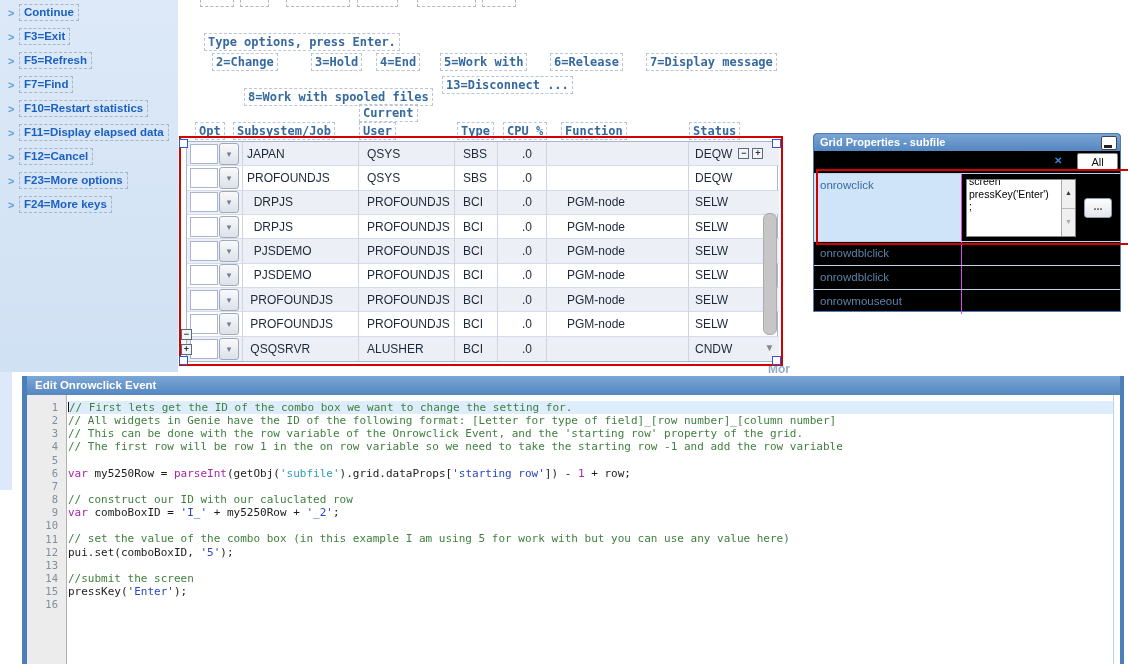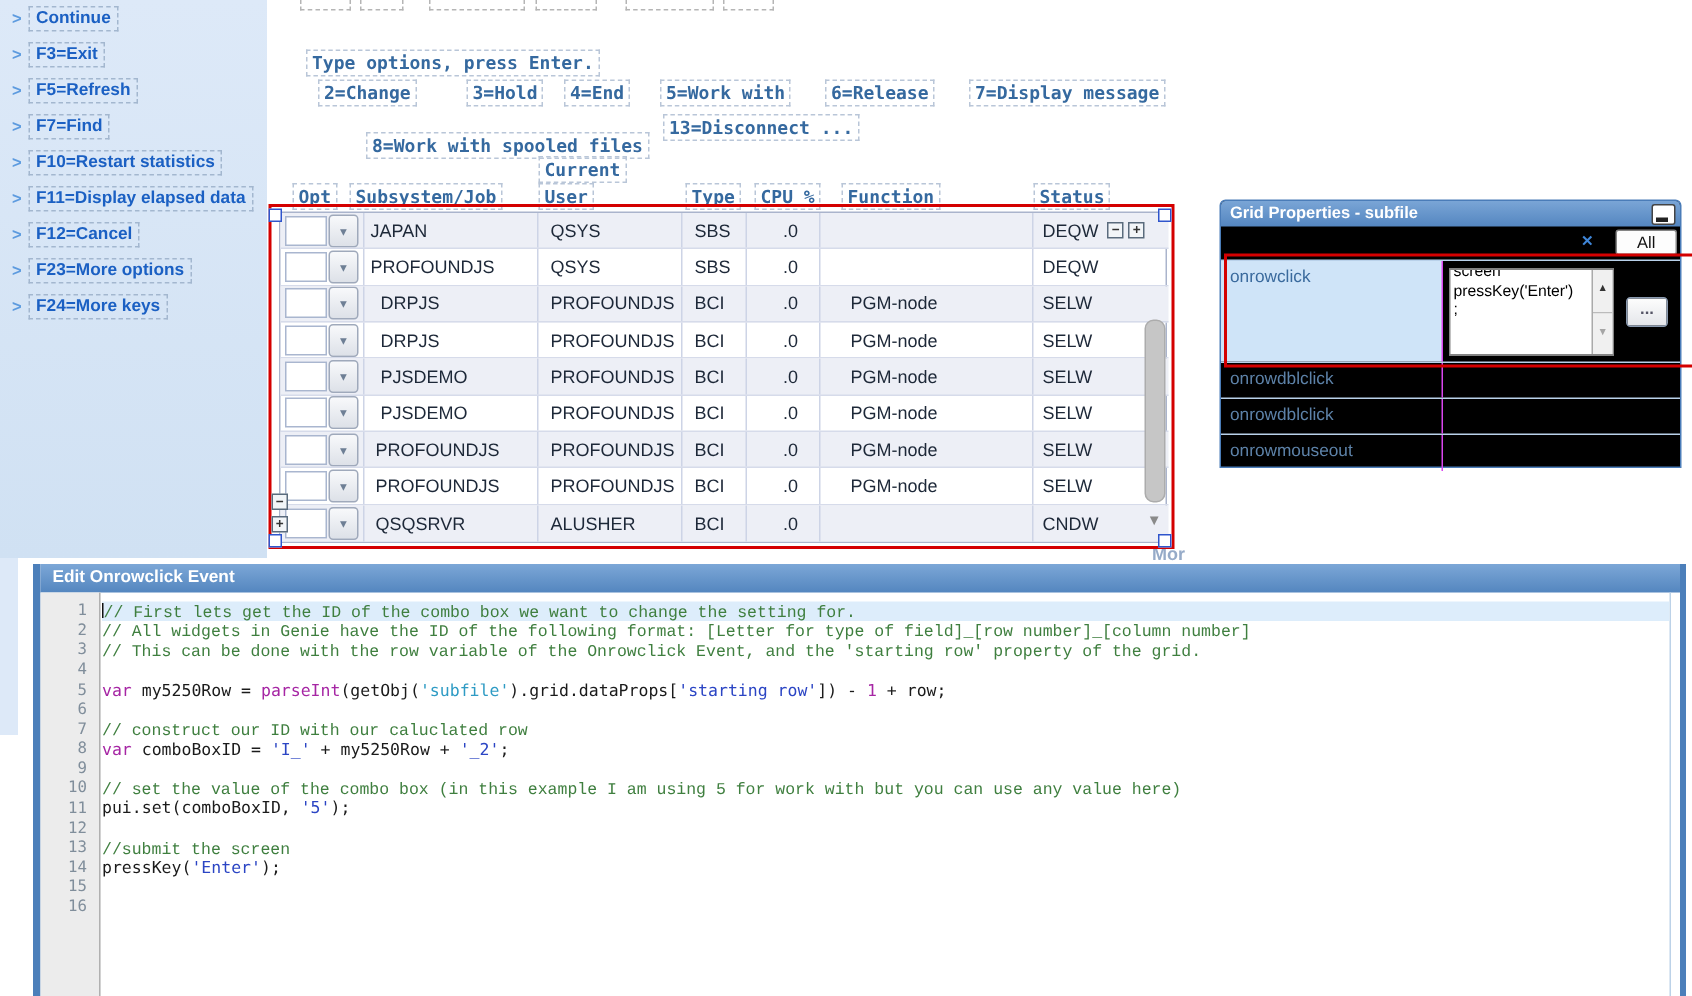--- a/index.html
+++ b/index.html
@@ -92,21 +92,21 @@
   .gutter{position:absolute;left:0;top:19px;bottom:0;width:40px;background:#ececec;
           border-right:1px solid #b0b0b0;padding-top:6px;box-sizing:border-box;}
   .lnum{font:10.5px "DejaVu Sans Mono",monospace;color:#808e9b;text-align:right;
         padding-right:8px;line-height:13.15px;}
   .code{position:absolute;left:41px;top:19px;bottom:0;width:1046px;padding-top:6px;
         border-right:1px solid #bcd2e8;box-sizing:border-box;overflow:hidden;}
   .cline{font:11px "DejaVu Sans Mono",monospace;color:#1b1b1b;line-height:13.15px;
          white-space:pre;height:13.15px;}
   .cline.hl{background:#ddedfb;}
   .caret{display:inline-block;width:1px;height:10px;background:#111;vertical-align:-1px;}
-  .tok-com{color:#3f7f3f;font-family:Liberation Mono, monospace;}
+  .tok-com{color:#3f7f3f;}
   .tok-kw{color:#a626a4;}
   .tok-num{color:#a626a4;}
   .tok-str{color:#2b45c4;}
   .tok-str2{color:#2e9bc4;}
 </style>
 </head>
 <body>
 
 <div class="stage">
 
@@ -337,20 +337,21 @@
         <div class="lnum">12</div>
         <div class="lnum">13</div>
         <div class="lnum">14</div>
         <div class="lnum">15</div>
         <div class="lnum">16</div>
       </div>
     <div class="code" id="code">
         <div class="cline hl"><span class="caret"></span><span class="tok-com">// First lets get the ID of the combo box we want to change the setting for.</span></div>
         <div class="cline"><span class="tok-com">// All widgets in Genie have the ID of the following format: [Letter for type of field]_[row number]_[column number]</span></div>
         <div class="cline"><span class="tok-com">// This can be done with the row variable of the Onrowclick Event, and the 'starting row' property of the grid.</span></div>
+        <div class="cline"><span class="tok-com">// The first row will be row 1 in the on row variable so we need to take the starting row -1 and add the row variable</span></div>
         <div class="cline"></div>
         <div class="cline"><span class="tok-kw">var</span><span> my5250Row = </span><span class="tok-kw">parseInt</span><span>(getObj(</span><span class="tok-str2">'subfile'</span><span>).grid.dataProps[</span><span class="tok-str">'starting row'</span><span>]) - </span><span class="tok-num">1</span><span> + row;</span></div>
         <div class="cline"></div>
         <div class="cline"><span class="tok-com">// construct our ID with our caluclated row</span></div>
         <div class="cline"><span class="tok-kw">var</span><span> comboBoxID = </span><span class="tok-str">'I_'</span><span> + my5250Row + </span><span class="tok-str">'_2'</span><span>;</span></div>
         <div class="cline"></div>
         <div class="cline"><span class="tok-com">// set the value of the combo box (in this example I am using 5 for work with but you can use any value here)</span></div>
         <div class="cline"><span>pui.set(comboBoxID, </span><span class="tok-str">'5'</span><span>);</span></div>
         <div class="cline"></div>
         <div class="cline"><span class="tok-com">//submit the screen</span></div>

